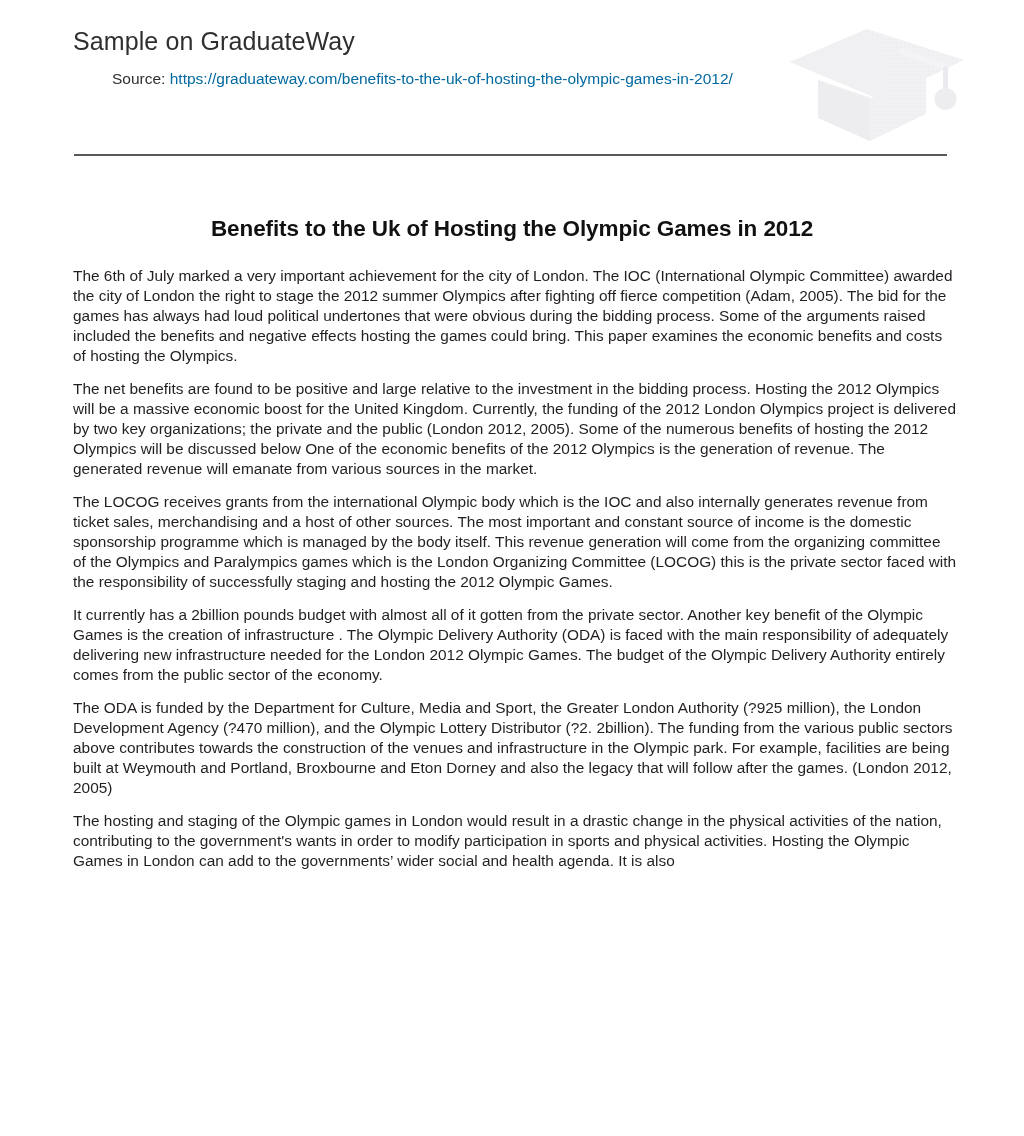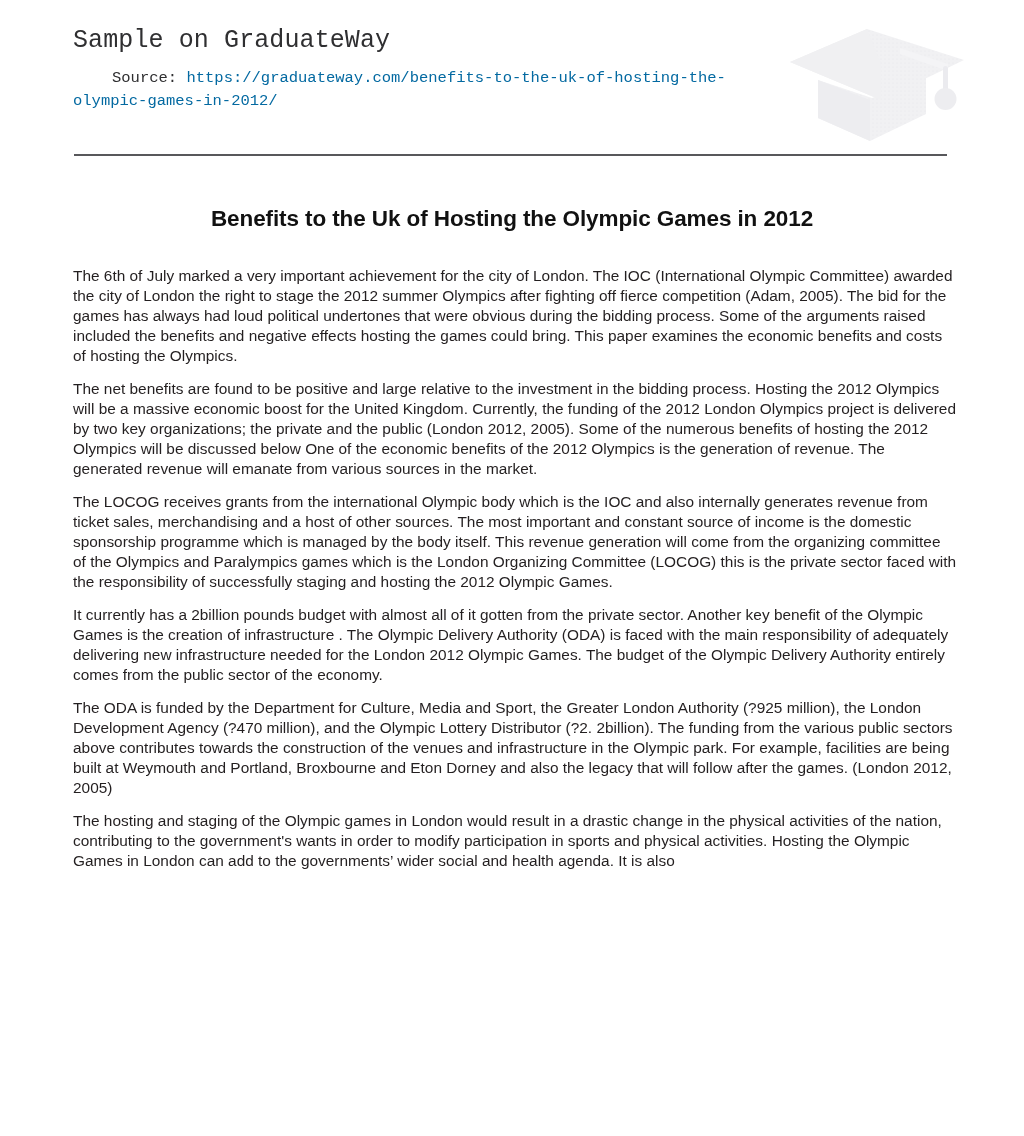--- a/index.html
+++ b/index.html
@@ -20,21 +20,20 @@
     position: relative;
     width: 1024px;
     height: 1136px;
     box-sizing: border-box;
   }
 
   
   .header {
     position: relative;
     padding: 0 63px 0 73px;
-    font-family: Liberation Mono, monospace;
   }
 
   .brand-title {
     font-size: 25px;
     font-weight: 400;
     color: #2f2f31;
     letter-spacing: 0.1px;
     margin: 0;
     padding-top: 26px;
     line-height: 30px;
@@ -79,21 +78,21 @@
     top: 154px;
     width: 873px;
     height: 2px;
     background: #58585b;
   }
 
   
   .doc-title {
     position: absolute;
     left: 0;
-    top: 204px;
+    top: 214px;
     width: 1024px;
     text-align: center;
     font-family: "Liberation Sans Narrow", "Liberation Sans", sans-serif;
     font-size: 22.5px;
     font-weight: 700;
     letter-spacing: -0.1px;
     color: #111111;
     line-height: 30px;
   }
 

